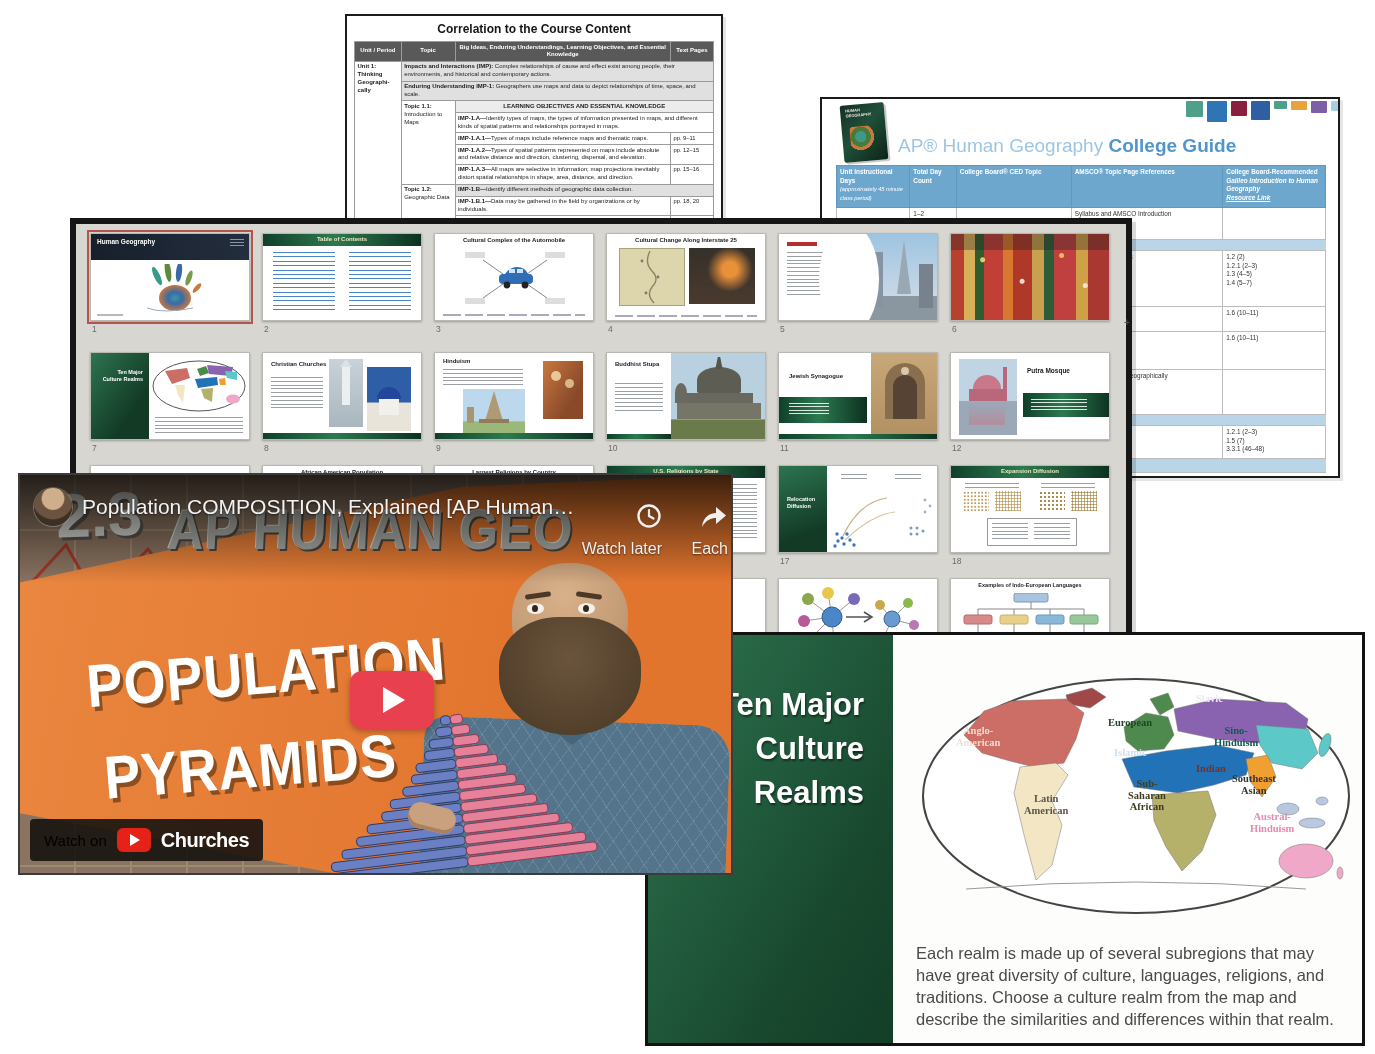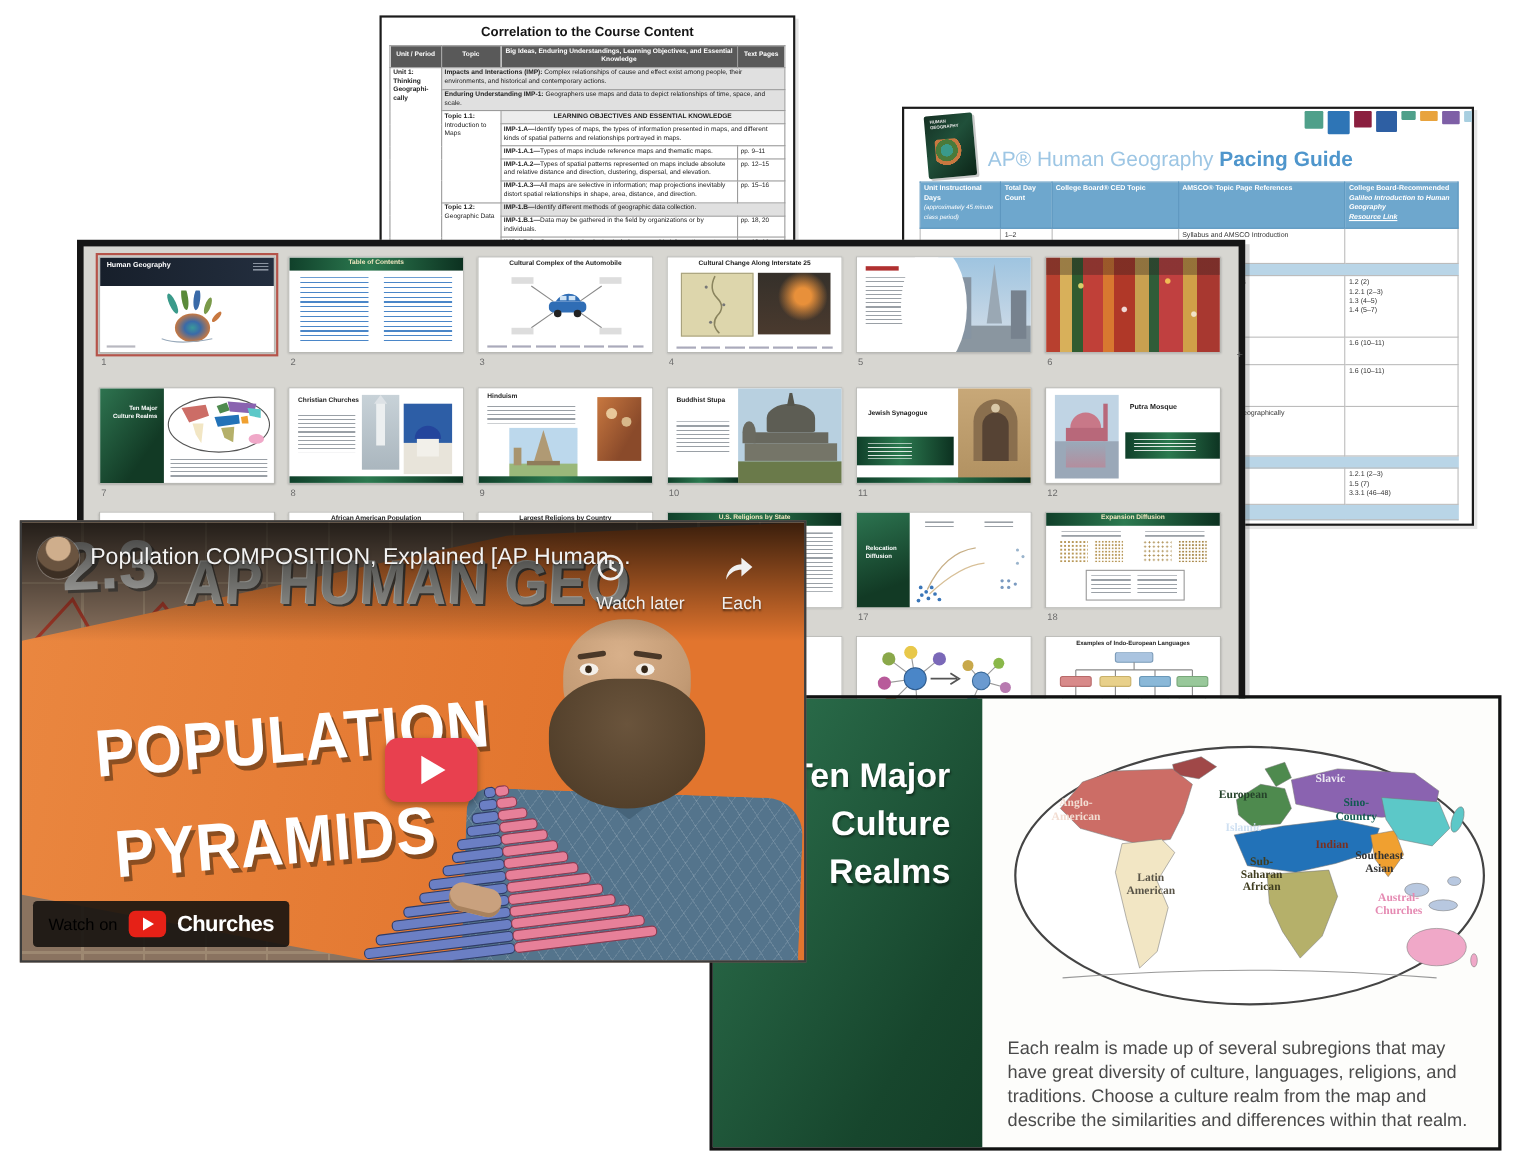--- a/index.html
+++ b/index.html
@@ -60,21 +60,21 @@
 #video{position:absolute;left:18px;top:473px;width:715px;height:402px;z-index:5;border:2px solid #3c3c3c;box-sizing:border-box;overflow:hidden;background:#8a7360}
 #wall{position:absolute;inset:0;background:
  repeating-linear-gradient(to right,transparent 0 54px,#9d8871 54px 56px),
  repeating-linear-gradient(to bottom,transparent 0 54px,#9d8871 54px 56px),#8a7360}
 #orange{position:absolute;inset:0;background:linear-gradient(100deg,#ea8740 0%,#e2752e 70%);clip-path:polygon(0 27%,62% 3%,100% 0,100% 100%,44% 100%,0 85%)}
 #bgnum{position:absolute;left:36px;top:4px;font-size:62px;font-weight:800;color:#d4d4d0;text-shadow:3px 3px 0 #57514a;transform:rotate(-2deg)}
 #bgtxt{position:absolute;left:148px;top:26px;font-size:50px;font-weight:800;color:#aaaaa5;letter-spacing:1px;transform:skewX(-3deg) scaleY(1.12);text-shadow:2px 2px 0 #4c463f,-1px -1px 0 #d8d8d2;white-space:nowrap}
 #vshade{position:absolute;left:0;top:0;width:100%;height:108px;background:linear-gradient(rgba(0,0,0,.74),rgba(0,0,0,0))}
 #avatar{position:absolute;left:14px;top:13px;width:38px;height:38px;border-radius:50%;background:radial-gradient(circle at 50% 28%,#cfae8c 0 32%,#6a5440 36% 60%,#3c2f24 64%);box-shadow:0 0 0 1px rgba(255,255,255,.25)}
 #vtitle{position:absolute;left:62px;top:20px;font-size:21px;color:#f2f2f2;white-space:nowrap;text-shadow:0 1px 2px rgba(0,0,0,.6)}
-.yact{position:absolute;text-align:left;color:#f0f0f0}
+.yact{position:absolute;text-align:right;color:#f0f0f0}
 #wl{left:522px;top:28px;width:120px}
 #sh{left:636px;top:28px;width:72px}
 .yact .lab{font-size:16px;margin-top:7px;text-shadow:0 1px 2px rgba(0,0,0,.6)}
 #vtext1{position:absolute;left:66px;top:166px;font-size:54px;font-weight:800;color:#fff;letter-spacing:1px;transform:rotate(-4.5deg) scaleY(1.12);text-shadow:3px 4px 0 rgba(62,36,12,.55);white-space:nowrap}
 #vtext2{position:absolute;left:84px;top:260px;font-size:54px;font-weight:800;color:#fff;letter-spacing:1px;transform:rotate(-4.5deg) scaleY(1.12);text-shadow:3px 4px 0 rgba(62,36,12,.55);white-space:nowrap}
 #play{position:absolute;left:330px;top:196px;width:84px;height:58px;background:#e8404f;border-radius:12px;box-shadow:0 2px 6px rgba(0,0,0,.3)}
 #play:after{content:"";position:absolute;left:33px;top:16px;border-left:22px solid #fff;border-top:13px solid transparent;border-bottom:13px solid transparent}
 #head{position:absolute;left:492px;top:88px;width:116px;height:108px;border-radius:48% 48% 44% 44%;background:radial-gradient(circle at 45% 30%,#d8b08a,#c29a74 65%,#a8825e)}
 .brow{position:absolute;width:26px;height:5px;background:#4a3828;border-radius:3px}
 .eye{position:absolute;width:17px;height:11px;background:#f4efe8;border-radius:50%}
@@ -164,21 +164,21 @@
   </tbody>
     </table>
 </div>
 
 <div id="doc2">
   <div id="tabs"><span class="tb0"></span><span class="tb1"></span><span class="tb2"></span><span class="tb3"></span><span class="tb4"></span><span class="tb5"></span><span class="tb6"></span><span class="tb7"></span></div>
   <div id="book">
     <div class="bp">HUMAN GEOGRAPHY</div>
     <div class="bh"></div>
   </div>
-  <div id="pgtitle"><span class="lt">AP® Human Geography </span><span class="bd">Pacing Guide</span></div>
+  <div id="pgtitle"><span class="lt">AP® Human Geography </span><span class="bd">College Guide</span></div>
   <div id="pgtable">
   <table class="pg">
     <colgroup>
           <col style="width:15%">
           <col style="width:9.5%">
           <col style="width:23.5%">
           <col style="width:31%">
           <col style="width:21%">
         </colgroup>
     <tbody>
@@ -641,32 +641,32 @@
     <ellipse cx="390" cy="188" rx="27" ry="17" fill="#f0a8c8" stroke="#777" stroke-width=".5"></ellipse>
     <ellipse cx="424" cy="200" rx="3" ry="6" fill="#f0a8c8" stroke="#777" stroke-width=".5"></ellipse>
     <path d="M50,216 Q220,202 390,216" stroke="#999" stroke-width="1" fill="none"></path>
   </svg>
 
   <span class="map-label" style="left:308px;top:90px;color:#f2ddd2">Anglo-
 American</span>
   <span class="map-label" style="left:376px;top:158px;color:#5a5548">Latin
 American</span>
   <span class="map-label" style="left:460px;top:82px;color:#25422a">European</span>
-  <span class="map-label" style="left:548px;top:68px;color:#ece8f2">Slavic</span>
+  <span class="map-label" style="left:548px;top:58px;color:#ece8f2">Slavic</span>
   <span class="map-label" style="left:466px;top:112px;color:#cfe0f2">Islamic</span>
   <span class="map-label" style="left:480px;top:143px;color:#3f3d20">Sub-
 Saharan
 African</span>
   <span class="map-label" style="left:548px;top:128px;color:#7a3020">Indian</span>
   <span class="map-label" style="left:566px;top:90px;color:#115a50">Sino-
-Country</span>
+Hinduism</span>
   <span class="map-label" style="left:584px;top:138px;color:#333">Southeast
 Asian</span>
   <span class="map-label" style="left:602px;top:176px;color:#e58ab2">Austral-
-Churches</span>
+Hinduism</span>
 
   <div id="rbody">Each realm is made up of several subregions that may have great diversity of culture, languages, religions, and traditions. Choose a culture realm from the map and describe the similarities and differences within that realm.</div>
 </div>
 
 <div id="video">
   <div id="wall"></div>
   <svg style="position:absolute;left:0;top:60px" width="260" height="90">
     <polyline points="0,60 46,10 78,66 128,14 168,66 214,30 258,56" fill="none" stroke="#a03828" stroke-width="3"></polyline>
   </svg>
   <svg style="position:absolute;left:0;top:300px" width="711" height="100">

